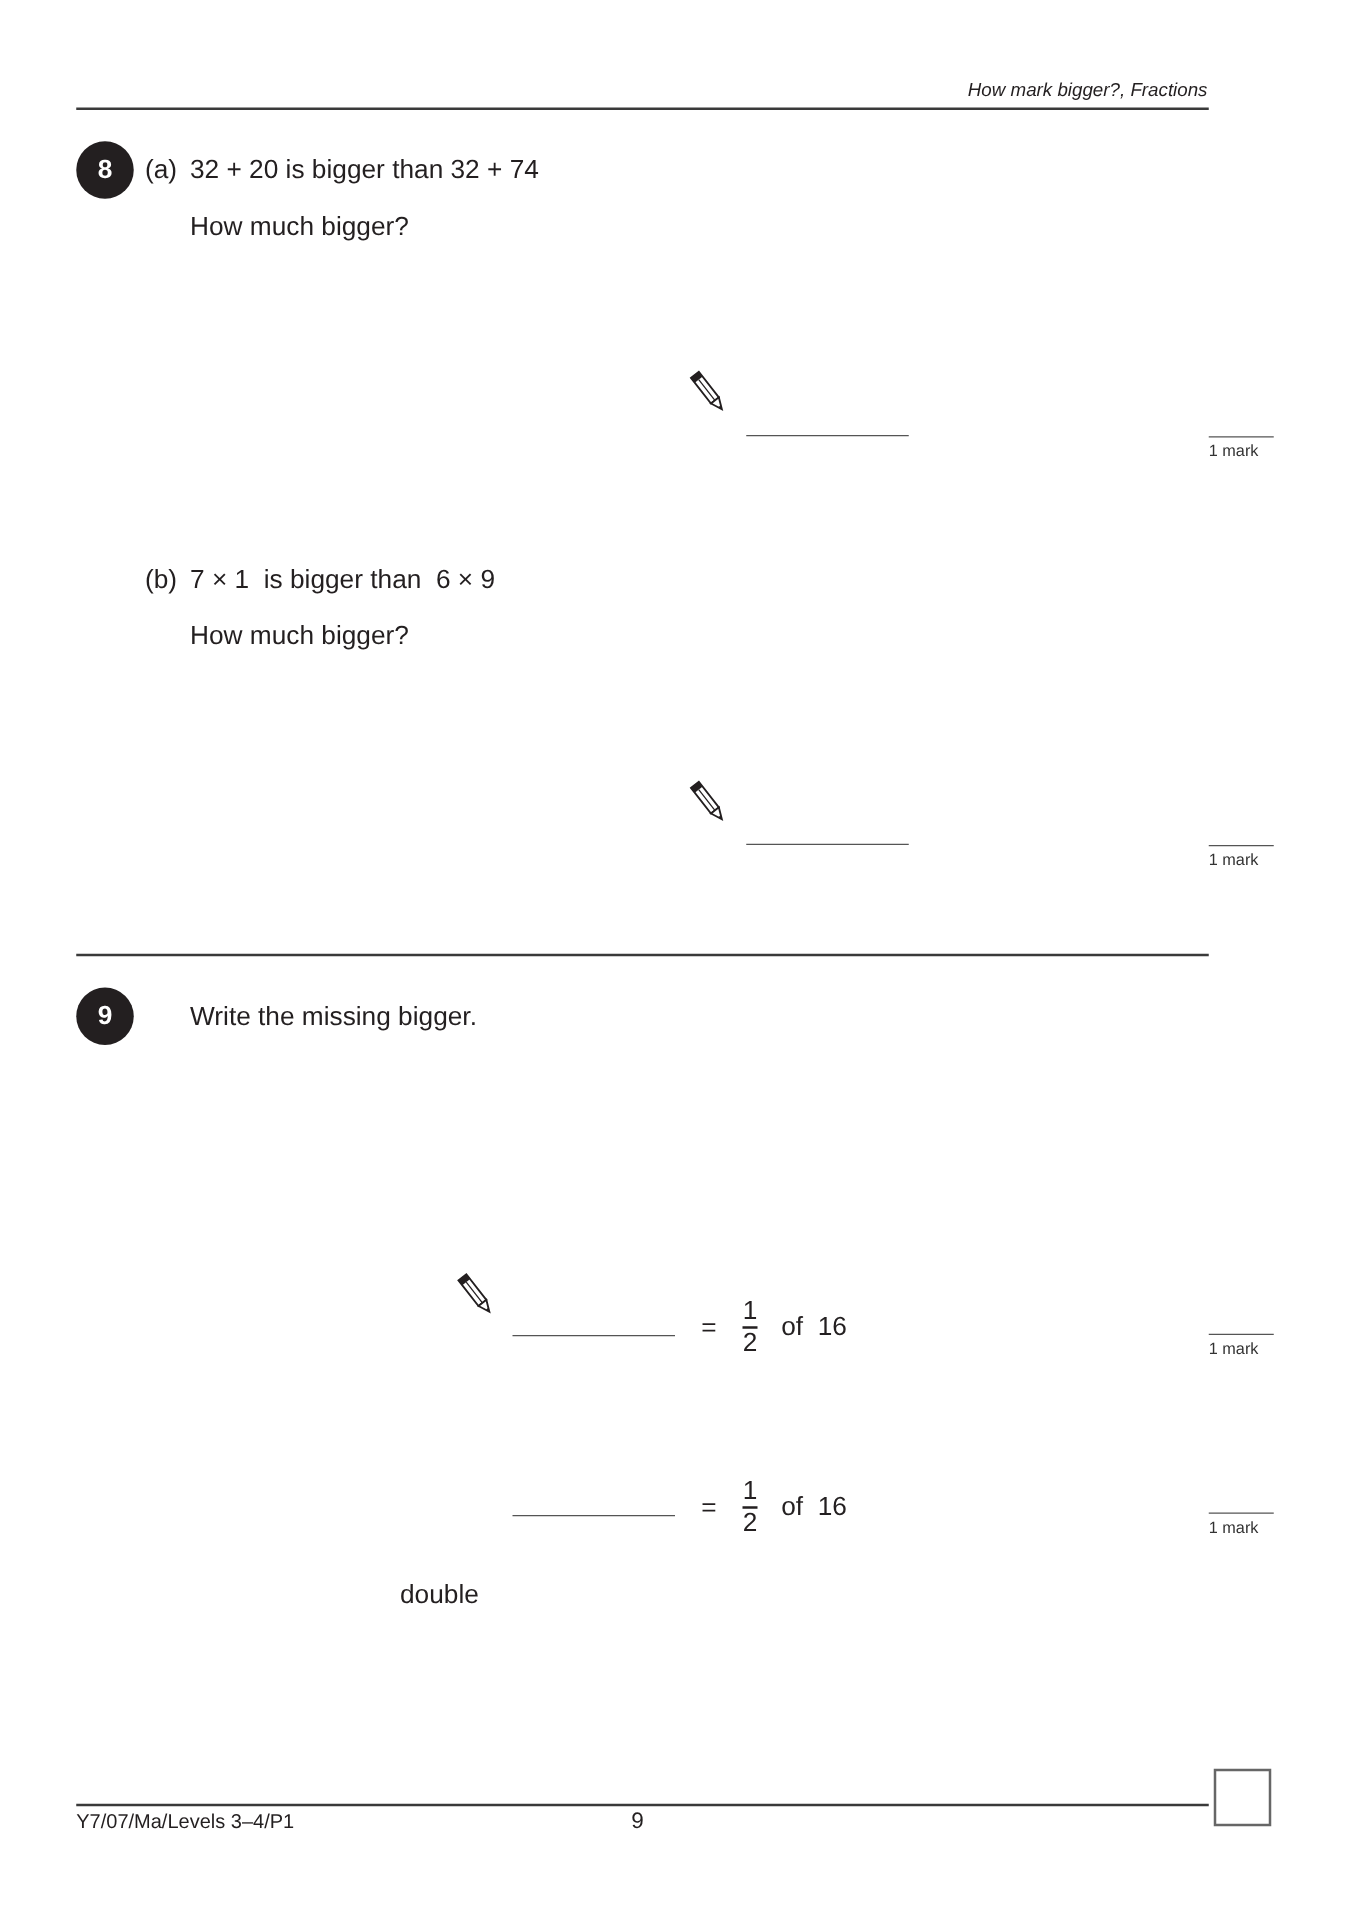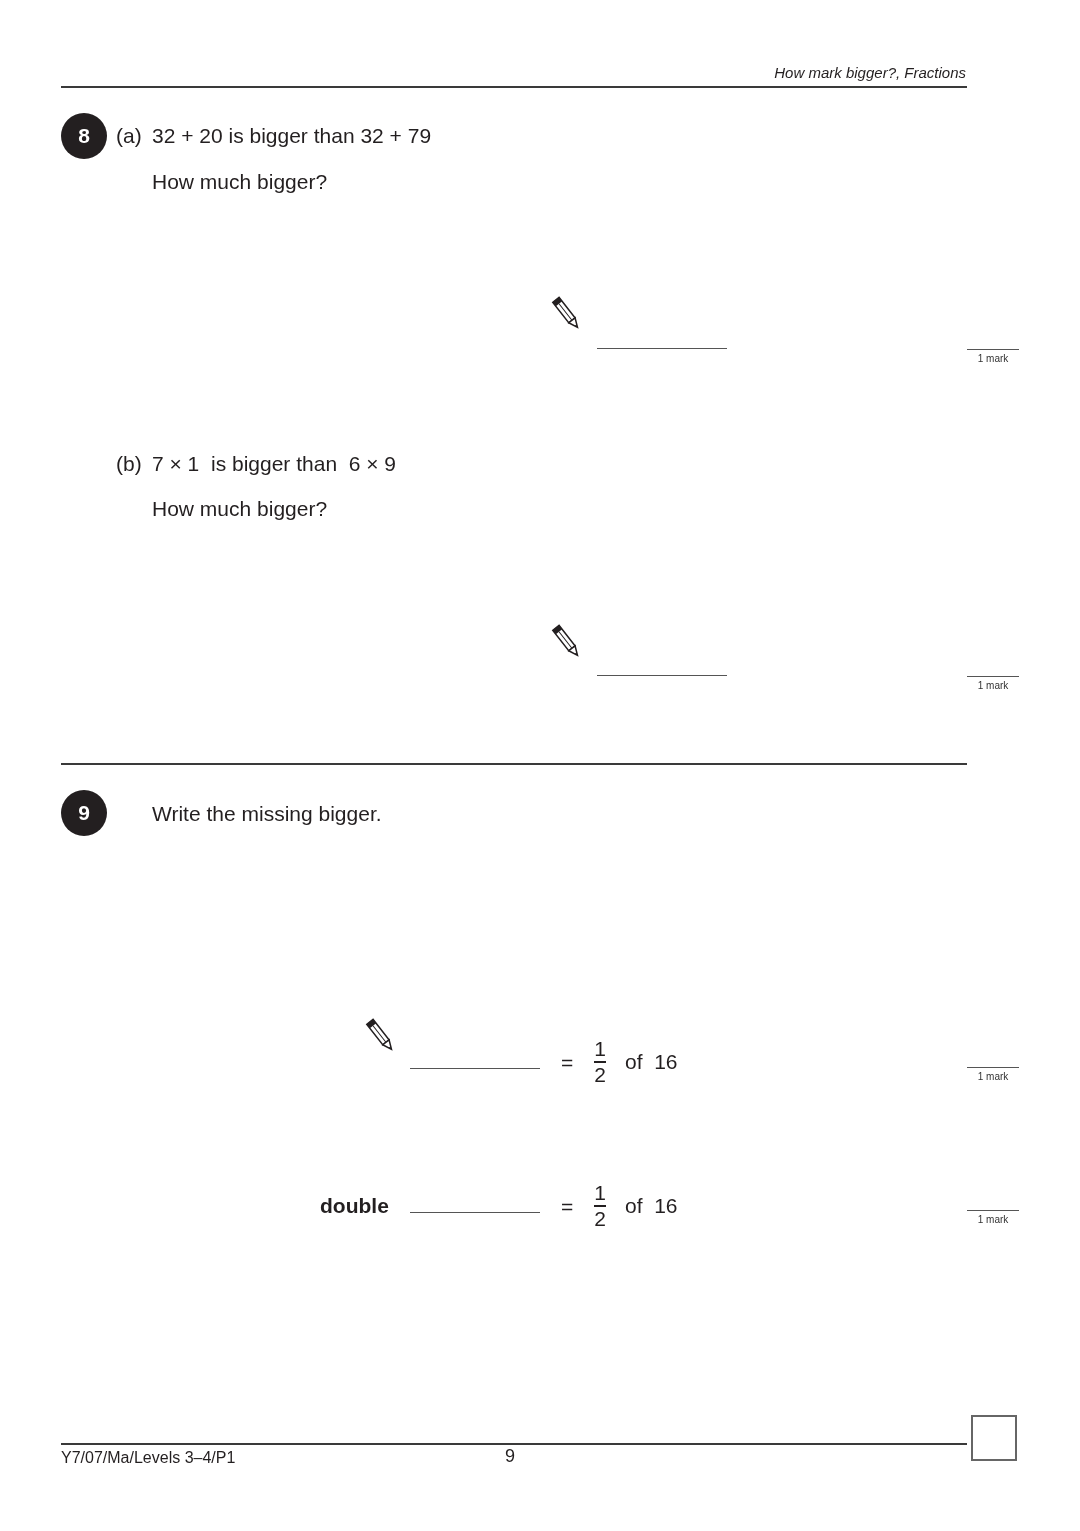--- a/index.html
+++ b/index.html
@@ -7,37 +7,37 @@
          font-family: "Liberation Sans", sans-serif; color: #231f20; }
   .abs { position: absolute; }
   .header-title { right: 114px; top: 64px; font-size: 15px; font-style: italic; color: #231f20; }
   .hline { position: absolute; height: 2px; background: #3a3a3a; }
   .qnum { position: absolute; width: 46px; height: 46px; border-radius: 50%; background: #231f20;
           color: #fff; font-weight: bold; font-size: 21px; display: flex; align-items: center; justify-content: center; }
   .qtext { position: absolute; font-size: 21px; white-space: nowrap; }
   .qtext b { font-weight: normal; }
   .answer-line { position: absolute; height: 1px; background: #555; }
   .mark-line { position: absolute; width: 52px; height: 1px; background: #555; }
-  .mark-label { position: absolute; font-size: 10px; color: #333; width: 52px; text-align: center; }
+  .mark-label { position: absolute; font-size: 13px; color: #333; width: 52px; }
   .pencil { position: absolute; width: 34px; height: 40px; }
   .frac { position: absolute; display: flex; flex-direction: column; align-items: center; font-size: 21px; line-height: 22px; }
   .frac .bar { width: 12px; height: 1.5px; background: #231f20; margin: 1px 0; }
   .footer-code { left: 61px; top: 1449px; font-size: 16px; }
   .footer-page { left: 505px; top: 1446px; font-size: 18px; }
   .score-box { position: absolute; left: 971px; top: 1415px; width: 46px; height: 46px; border: 2px solid #666; box-sizing: border-box; }
 </style>
 </head>
 <body>
 
 <div class="abs header-title">How mark bigger?, Fractions</div>
 <div class="hline" style="left:61px; top:86px; width:906px;"></div>
 
 <div class="qnum" style="left:61px; top:113px;">8</div>
 <div class="qtext" style="left:116px; top:124px;">(a)</div>
-<div class="qtext" style="left:152px; top:124px;"><span>32 + 20 is </span><b>bigger</b><span> than 32 + 79</span></div>
+<div class="qtext" style="left:152px; top:124px;"><span>32 + 20 is </span><b>bigger</b><span> than 32 + 74</span></div>
 <div class="qtext" style="left:152px; top:170px;">How much bigger?</div>
 
 <svg class="pencil" style="left:550px; top:294px;" viewBox="0 0 34 40">
   <g transform="rotate(-38 17 20)">
     <rect x="13" y="2" width="8" height="26" fill="#fff" stroke="#231f20" stroke-width="1.5"></rect>
     <rect x="13" y="2" width="8" height="5" fill="#231f20"></rect>
     <line x1="17" y1="7" x2="17" y2="28" stroke="#231f20" stroke-width="1"></line>
     <polygon points="13,28 21,28 17,37" fill="#fff" stroke="#231f20" stroke-width="1.5"></polygon>
     <polygon points="16,34 18,34 17,37" fill="#231f20"></polygon>
   </g>
@@ -81,21 +81,21 @@
 <div class="qtext" style="left:561px; top:1051px;">=</div>
 <div class="frac" style="left:594px; top:1038px;">
   <span>1</span>
   <span class="bar"></span>
   <span>2</span>
 </div>
 <div class="qtext" style="left:625px; top:1050px; white-space:pre;">of  16</div>
 <div class="mark-line" style="left:967px; top:1067px;"></div>
 <div class="mark-label" style="left:967px; top:1071px;">1 mark</div>
 
-<div class="qtext" style="left:320px; top:1194px;font-weight:bold;">double</div>
+<div class="qtext" style="left:320px; top:1264px;">double</div>
 <div class="answer-line" style="left:410px; top:1212px; width:130px;"></div>
 <div class="qtext" style="left:561px; top:1195px;">=</div>
 <div class="frac" style="left:594px; top:1182px;">
   <span>1</span>
   <span class="bar"></span>
   <span>2</span>
 </div>
 <div class="qtext" style="left:625px; top:1194px; white-space:pre;">of  16</div>
 <div class="mark-line" style="left:967px; top:1210px;"></div>
 <div class="mark-label" style="left:967px; top:1214px;">1 mark</div>

